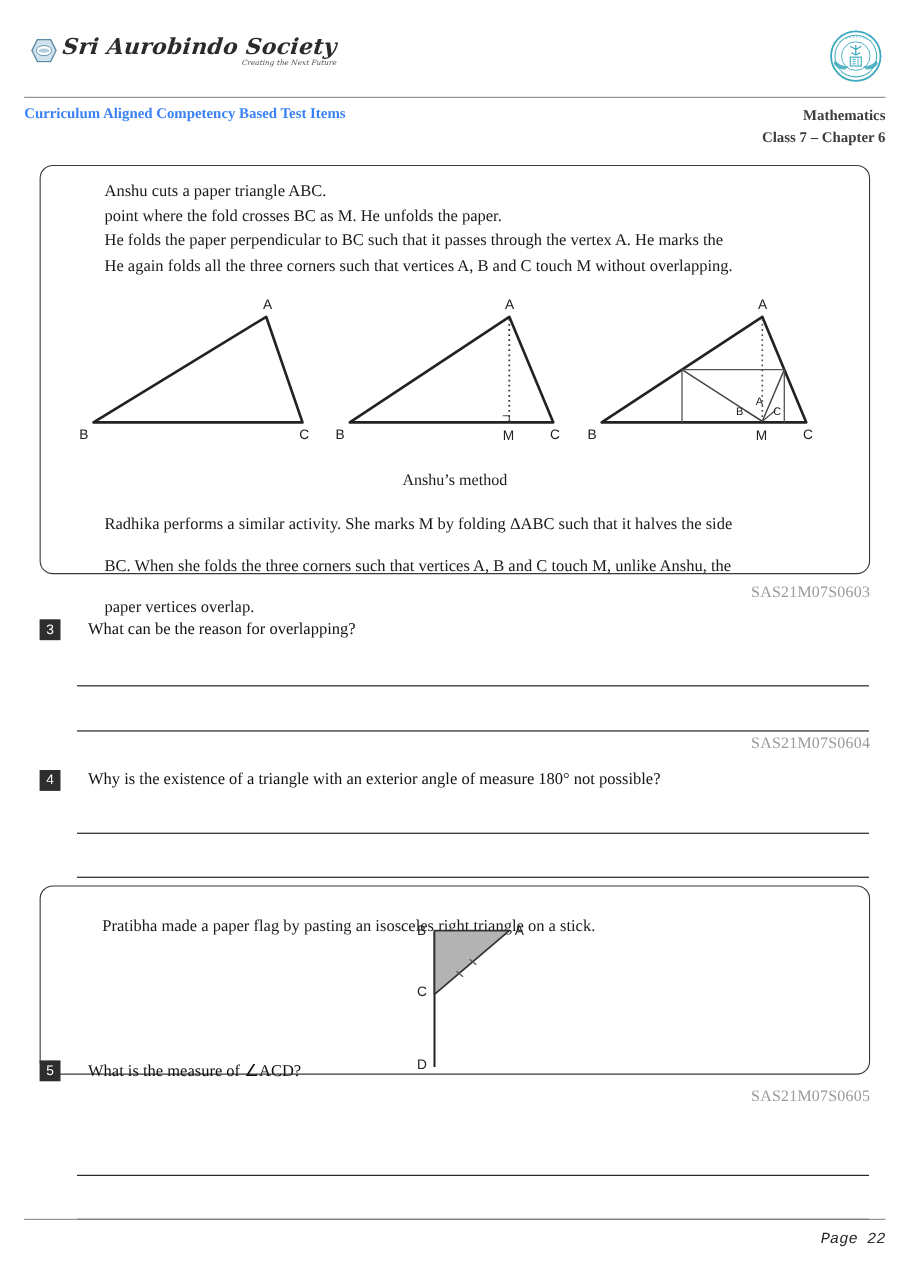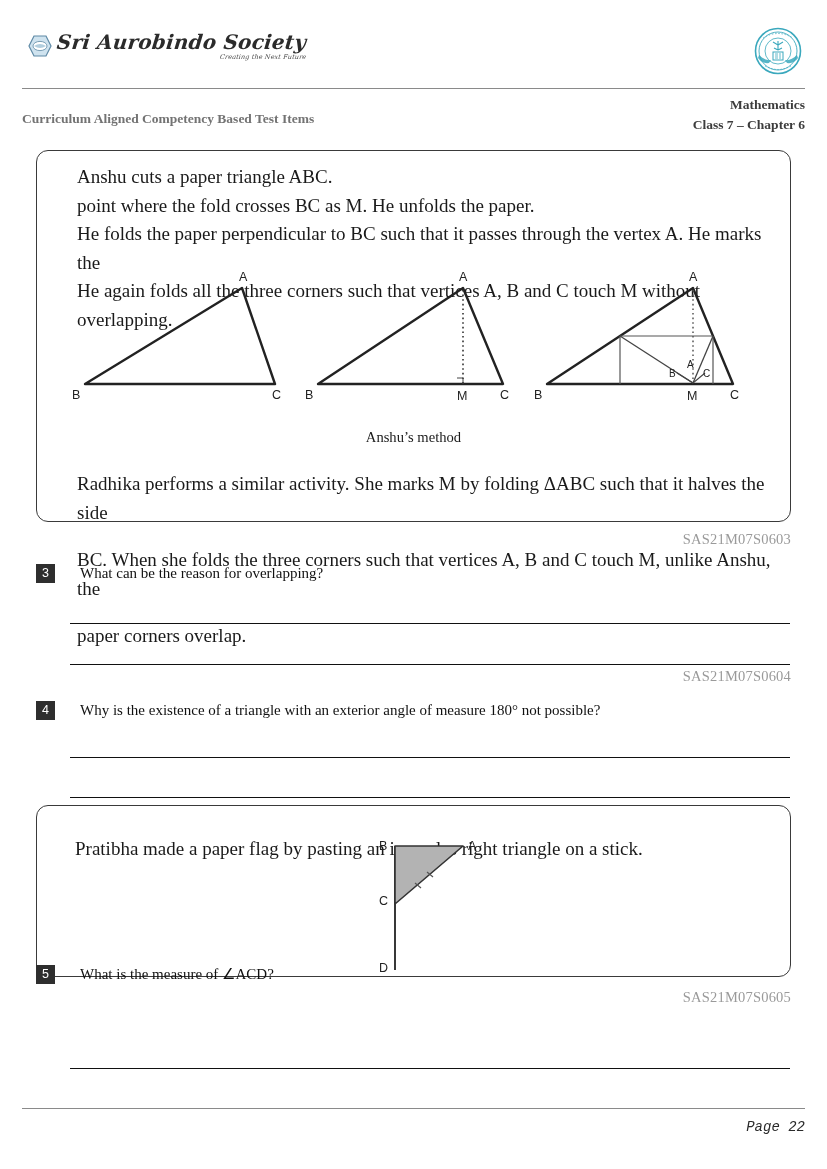--- a/index.html
+++ b/index.html
@@ -77,23 +77,22 @@
     left: 22px; top: 88px;
     width: 783px;
     height: 1px;
     background: #8a8a8a;
   }
   #header-left-label {
     position: absolute;
     left: 22px; top: 95px;
     font-size: 13.5px;
     font-weight: bold;
-    color: #737373;
-    font-family: "Liberation Serif", serif;
-    margin-top: 16px;
+    color: #3b82f6;
+    font-family: "Liberation Serif", serif;
   }
   #header-right-block {
     position: absolute;
     right: 22px; top: 95px;
     text-align: right;
     font-size: 13.5px;
     font-weight: bold;
     color: #3c3c3c;
     line-height: 1.45;
     font-family: "Liberation Serif", serif;
@@ -104,24 +103,25 @@
     position: absolute;
     border: 1.4px solid #3a3a3a;
     border-radius: 12px;
     background: #ffffff;
     box-sizing: border-box;
   }
   #box-1 { left: 36px; top: 150px; width: 755px; height: 372px; }
   #box-2 { left: 36px; top: 805px; width: 755px; height: 172px; }
 
   .stim-text {
-    font-size: 19px;
+    font-size: 15px;
     line-height: 1.5;
     color: #1a1a1a;
     font-family: "Liberation Serif", serif;
+    margin-left: 18px;
   }
   #box1-intro {
     position: absolute;
     left: 40px; top: 12px;
     width: 690px;
   }
   #box1-intro p { margin: 0; }
   #caption-anshu {
     position: absolute;
     left: 0; top: 278px;
@@ -321,21 +321,21 @@
           <text x="638" y="111" font-family="Liberation Sans, sans-serif" font-size="10" fill="#222">C</text>
         </g>
       </svg>
     </div>
 
     <div id="caption-anshu">Anshu’s method</div>
 
     <div id="box1-outro" class="stim-text">
       <p>Radhika performs a similar activity. She marks M by folding ΔABC such that it halves the side</p>
       <p>BC. When she folds the three corners such that vertices A, B and C touch M, unlike Anshu, the</p>
-      <p>paper corners overlap.</p>
+      <p>paper vertices overlap.</p>
     </div>
   </div>
 
   <div class="qcode" style="top:531px">SAS21M07S0603</div>
   <div class="qrow" style="top:563px">
     <span class="qnum">3</span>
     <span class="qtext">What can be the reason for overlapping?</span>
   </div>
   <div class="ansline" style="top:623px"></div>
   <div class="ansline" style="top:664px"></div>

